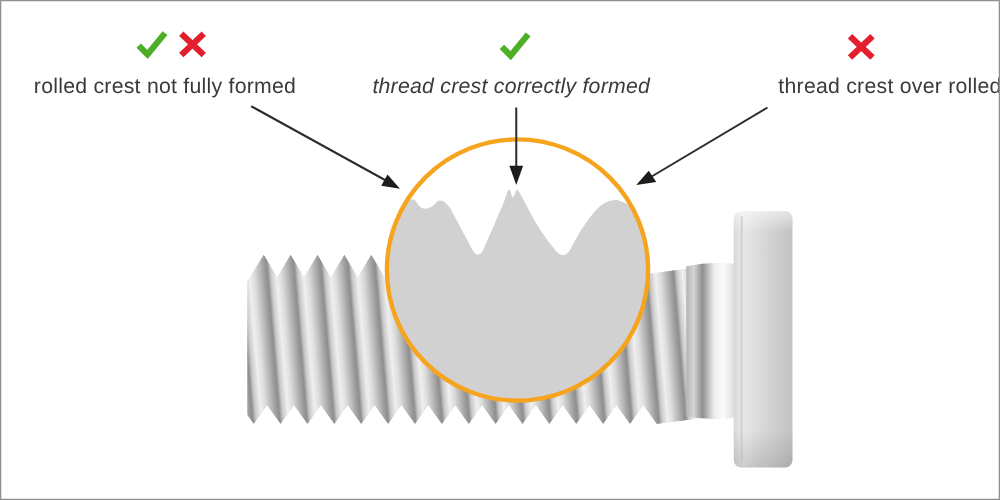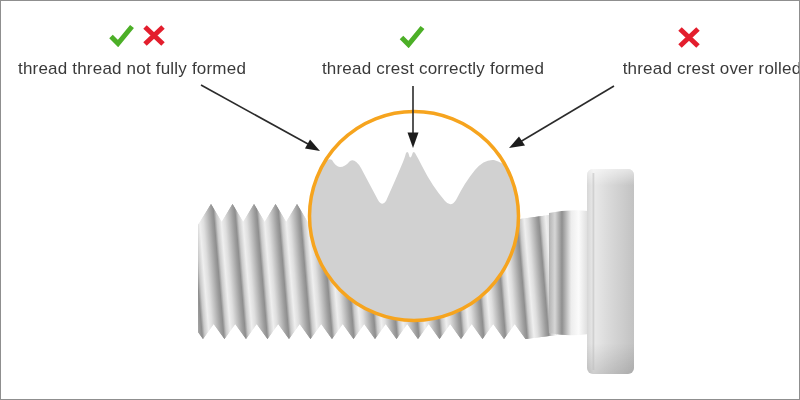--- a/index.html
+++ b/index.html
@@ -149,19 +149,19 @@
       <path d="M3,13.5 L10,20.5 L24,3.5" fill="none" stroke="#4CAF27" stroke-width="5"></path>
     </svg>
   </div>
 
   <div class="icon-row" style="left:688px; top:25px;">
     <svg width="24" height="23" viewBox="0 0 24 23">
       <path d="M3,3 L21,20 M21,3 L3,20" fill="none" stroke="#E31E2D" stroke-width="5"></path>
     </svg>
   </div>
 
-  <div class="ann-label" style="left:131px; top:58px;">thread thread not fully formed</div>
+  <div class="ann-label" style="left:131px; top:58px;">rolled crest not fully formed</div>
 
-  <div class="ann-label" style="left:432px; top:58px;">thread crest correctly formed</div>
+  <div class="ann-label" style="left:408px; top:58px;font-style:italic;">thread crest correctly formed</div>
 
   <div class="ann-label" style="left:694px; top:58px;margin-left:17px;">thread crest over rolled</div>
 
 </div>
 
 </body></html>

